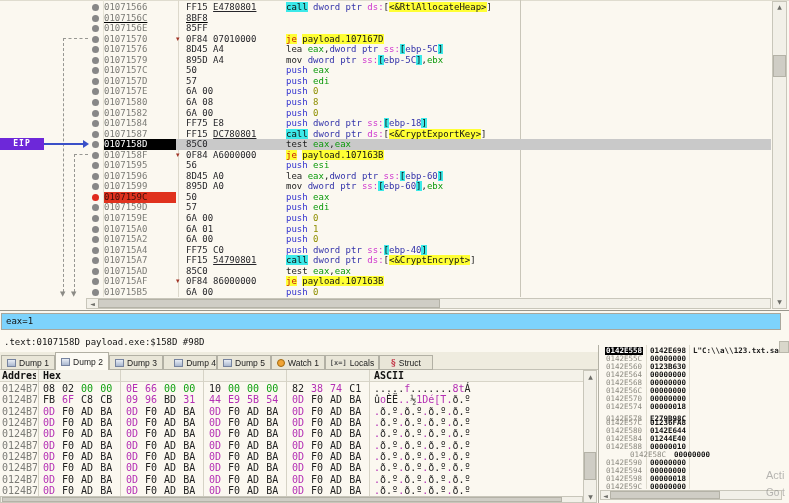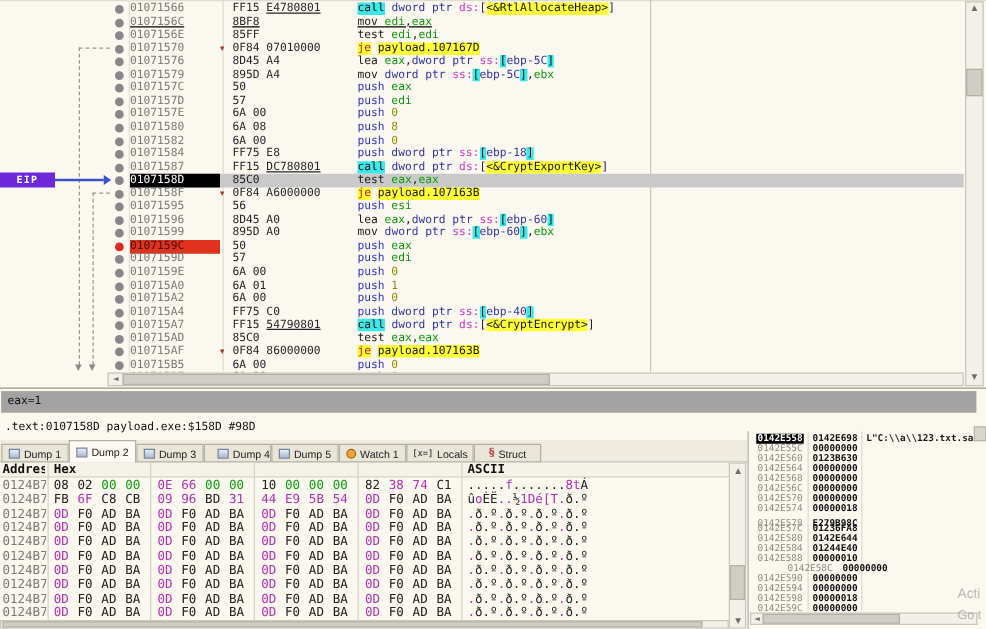--- a/index.html
+++ b/index.html
@@ -57,21 +57,21 @@
   #dis-vs-thumb{left:773px;top:55px;width:13px;height:22px}
   #dis-vs-down{left:774px;top:297px;width:11px}
   #dis-hscroll{left:86px;top:298px;width:685px;height:11px}
   #dis-hs-left{left:87px;top:299px;width:11px}
   #dis-hs-thumb{left:98px;top:299px;width:342px;height:9px}
 
   
   #infopane{position:absolute;left:0;top:310px;width:789px;height:42px;border-top:1px solid #98968c;
             background:#fbf8f0;box-sizing:border-box}
   #reghint-box{position:absolute;left:1px;top:2px;width:780px;height:17px;border:1px solid #a9a79c;
-               background:#a3a3a3;box-sizing:border-box;font-size:9px;line-height:15px;padding-left:4px;color:#111}
+               background:#7dd3fc;box-sizing:border-box;font-size:9px;line-height:15px;padding-left:4px;color:#111}
   #location{position:absolute;left:4px;top:26px;font-size:9px;color:#111}
 
   
   #tabbar{position:absolute;left:0;top:352px;width:598px;height:18px;background:#efecdf;
           border-bottom:1px solid #c4c2b6;box-sizing:border-box}
   .tab{position:absolute;top:3px;height:15px;box-sizing:border-box;background:#e9e6d8;border:1px solid #b2b0a4;
        font:8.5px "Liberation Sans",sans-serif;display:flex;align-items:center;justify-content:center;gap:3px;color:#222}
   .tab.active{top:0;height:18px;background:#fcfaf3;border-bottom:none;z-index:2}
   .ic-dump{width:9px;height:8px;background:linear-gradient(180deg,#e8edf5,#aab8d0);border:1px solid #76839f;box-sizing:border-box;flex:none}
   .ic-watch{width:8px;height:8px;border-radius:50%;background:#f0a335;border:1px solid #a06a12;box-sizing:border-box;flex:none}
@@ -124,22 +124,22 @@
 <body>
 
 <div id="topline"></div>
 
 <div id="disasm">
   <div class="vsep" id="sepA"></div>
   <div class="vsep" id="sepB"></div>
   <div class="vsep" id="sepC"></div>
   <div id="drows">
       <div class="drow" style="top: 2px;"><span class="gut"><span class="dot"></span></span><span class="rc"><span class="addr">01071566</span><span class="chev"></span><span class="bytes"><span>FF15 </span><span class="u">E4780801</span></span><span class="ins"><span class="t-cl">call</span><span class="t-k"> </span><span class="t-d">dword ptr </span><span class="t-s">ds:</span><span class="t-k">[</span><span class="t-y">&lt;&amp;RtlAllocateHeap&gt;</span><span class="t-k">]</span></span></span></div>
-      <div class="drow" style="top: 12.55px; text-decoration: underline;"><span class="gut"><span class="dot"></span></span><span class="rc"><span class="addr">0107156C</span><span class="chev"></span><span class="bytes"><span>8BF8</span></span><span class="ins"><span class="t-k">mov </span><span class="t-r">edi</span><span class="t-k">,</span><span class="t-r">eax</span></span></span></div>
-      <div class="drow" style="top: 23.1px;"><span class="gut"><span class="dot"></span></span><span class="rc"><span class="addr">0107156E</span><span class="chev"></span><span class="bytes"><span>85FF</span></span><span class="ins"><span class="t-k">test </span><span class="t-r">edi</span><span class="t-k">,</span><span class="t-r">edi</span></span></span></div>
+      <div class="drow" style="top: 12.55px; text-decoration: underline;"><span class="gut"><span class="dot"></span></span><span class="rc"><span class="addr">0107156C</span><span class="chev"></span><span class="bytes"><span>8BF8</span></span></span></div>
+      <div class="drow" style="top: 23.1px;"><span class="gut"><span class="dot"></span></span><span class="rc"><span class="addr">0107156E</span><span class="chev"></span><span class="bytes"><span>85FF</span></span></span></div>
       <div class="drow" style="top: 33.65px;"><span class="gut"><span class="dot"></span></span><span class="rc"><span class="addr">01071570</span><span class="chev">▾</span><span class="bytes"><span>0F84 07010000</span></span><span class="ins"><span class="t-j">je</span><span class="t-k"> </span><span class="t-y">payload.107167D</span></span></span></div>
       <div class="drow" style="top: 44.2px;"><span class="gut"><span class="dot"></span></span><span class="rc"><span class="addr">01071576</span><span class="chev"></span><span class="bytes"><span>8D45 A4</span></span><span class="ins"><span class="t-k">lea </span><span class="t-r">eax</span><span class="t-k">,</span><span class="t-d">dword ptr </span><span class="t-s">ss:</span><span class="t-b">[</span><span class="t-d">ebp-5C</span><span class="t-b">]</span></span></span></div>
       <div class="drow" style="top: 54.75px;"><span class="gut"><span class="dot"></span></span><span class="rc"><span class="addr">01071579</span><span class="chev"></span><span class="bytes"><span>895D A4</span></span><span class="ins"><span class="t-k">mov </span><span class="t-d">dword ptr </span><span class="t-s">ss:</span><span class="t-b">[</span><span class="t-d">ebp-5C</span><span class="t-b">]</span><span class="t-k">,</span><span class="t-r">ebx</span></span></span></div>
       <div class="drow" style="top: 65.3px; justify-content: center;"><span class="gut"><span class="dot"></span></span><span class="rc"><span class="addr">0107157C</span><span class="chev"></span><span class="bytes"><span>50</span></span><span class="ins"><span class="t-pu">push </span><span class="t-r">eax</span></span></span></div>
       <div class="drow" style="top: 75.85px;"><span class="gut"><span class="dot"></span></span><span class="rc"><span class="addr">0107157D</span><span class="chev"></span><span class="bytes"><span>57</span></span><span class="ins"><span class="t-pu">push </span><span class="t-r">edi</span></span></span></div>
       <div class="drow" style="top: 86.4px;"><span class="gut"><span class="dot"></span></span><span class="rc"><span class="addr">0107157E</span><span class="chev"></span><span class="bytes"><span>6A 00</span></span><span class="ins"><span class="t-pu">push </span><span class="t-n">0</span></span></span></div>
       <div class="drow" style="top: 96.95px;"><span class="gut"><span class="dot"></span></span><span class="rc"><span class="addr">01071580</span><span class="chev"></span><span class="bytes"><span>6A 08</span></span><span class="ins"><span class="t-pu">push </span><span class="t-n">8</span></span></span></div>
       <div class="drow" style="top: 107.5px;"><span class="gut"><span class="dot"></span></span><span class="rc"><span class="addr">01071582</span><span class="chev"></span><span class="bytes"><span>6A 00</span></span><span class="ins"><span class="t-pu">push </span><span class="t-n">0</span></span></span></div>
       <div class="drow" style="top: 118.05px;"><span class="gut"><span class="dot"></span></span><span class="rc"><span class="addr">01071584</span><span class="chev"></span><span class="bytes"><span>FF75 E8</span></span><span class="ins"><span class="t-pu">push </span><span class="t-d">dword ptr </span><span class="t-s">ss:</span><span class="t-b">[</span><span class="t-d">ebp-18</span><span class="t-b">]</span></span></span></div>
       <div class="drow" style="top: 128.6px;"><span class="gut"><span class="dot"></span></span><span class="rc"><span class="addr">01071587</span><span class="chev"></span><span class="bytes"><span>FF15 </span><span class="u">DC780801</span></span><span class="ins"><span class="t-cl">call</span><span class="t-k"> </span><span class="t-d">dword ptr </span><span class="t-s">ds:</span><span class="t-k">[</span><span class="t-y">&lt;&amp;CryptExportKey&gt;</span><span class="t-k">]</span></span></span></div>

